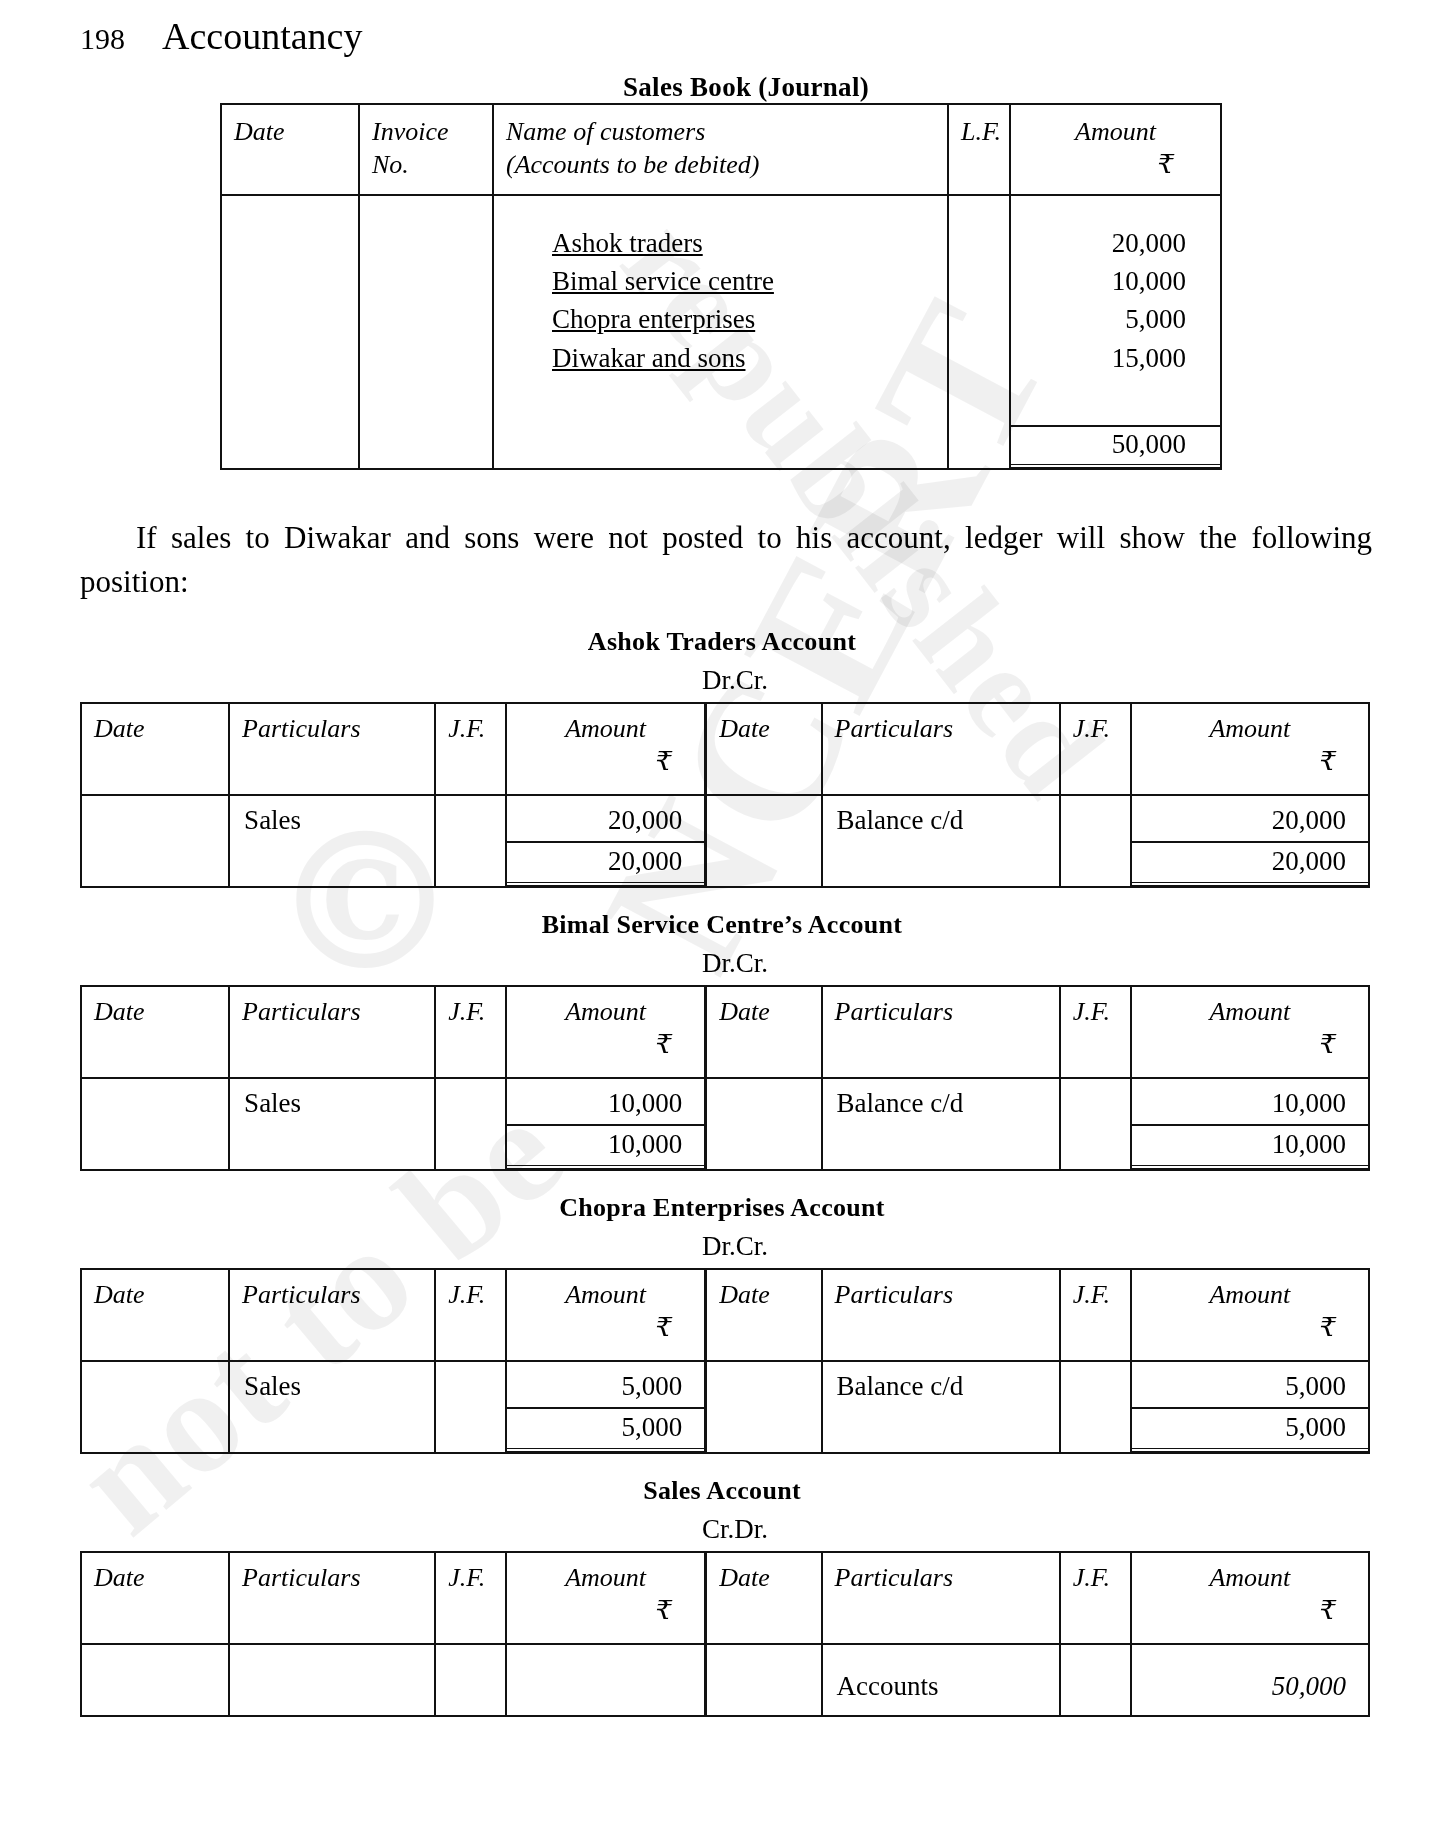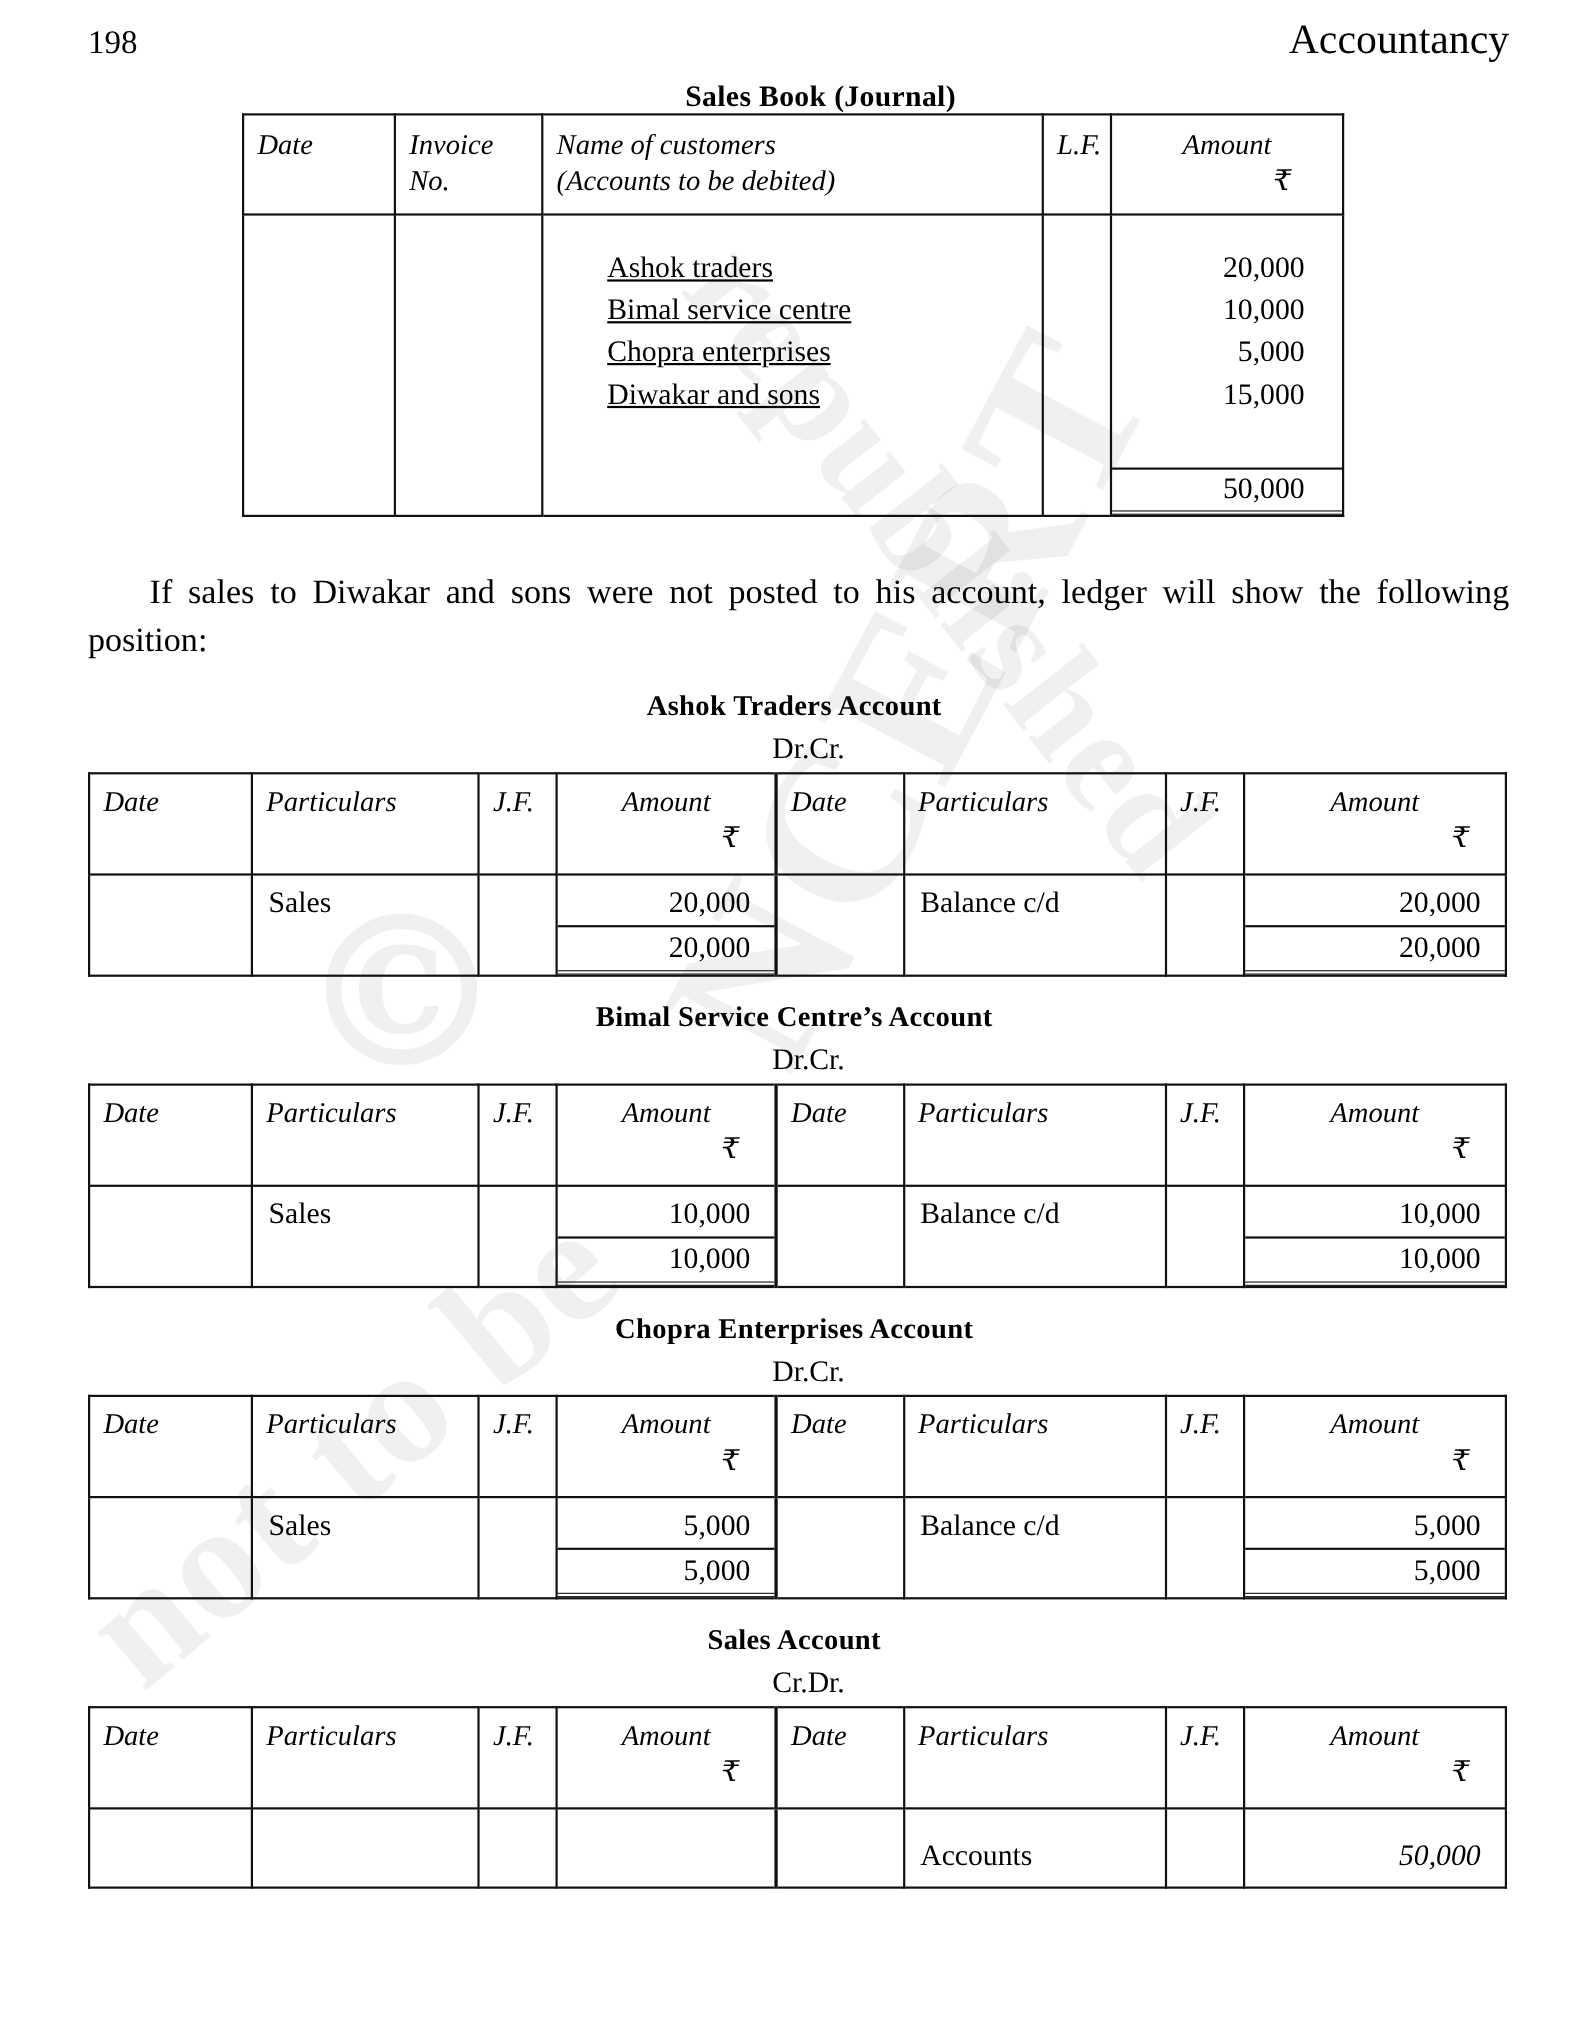--- a/index.html
+++ b/index.html
@@ -62,21 +62,21 @@
 
   .page {
     position: relative;
     z-index: 1;
     padding: 0;
   }
 
   
   .running-head {
     display: flex;
-    justify-content: space-between;
+    justify-content: flex-start;
     align-items: baseline;
     padding: 14px 72px 0 80px;
     font-size: 30px;
   }
   .folio { letter-spacing: 0px; }
   .book-name { font-size: 38px; margin-left: 37px; }
 
   
   .tbl-title {
     text-align: center;

